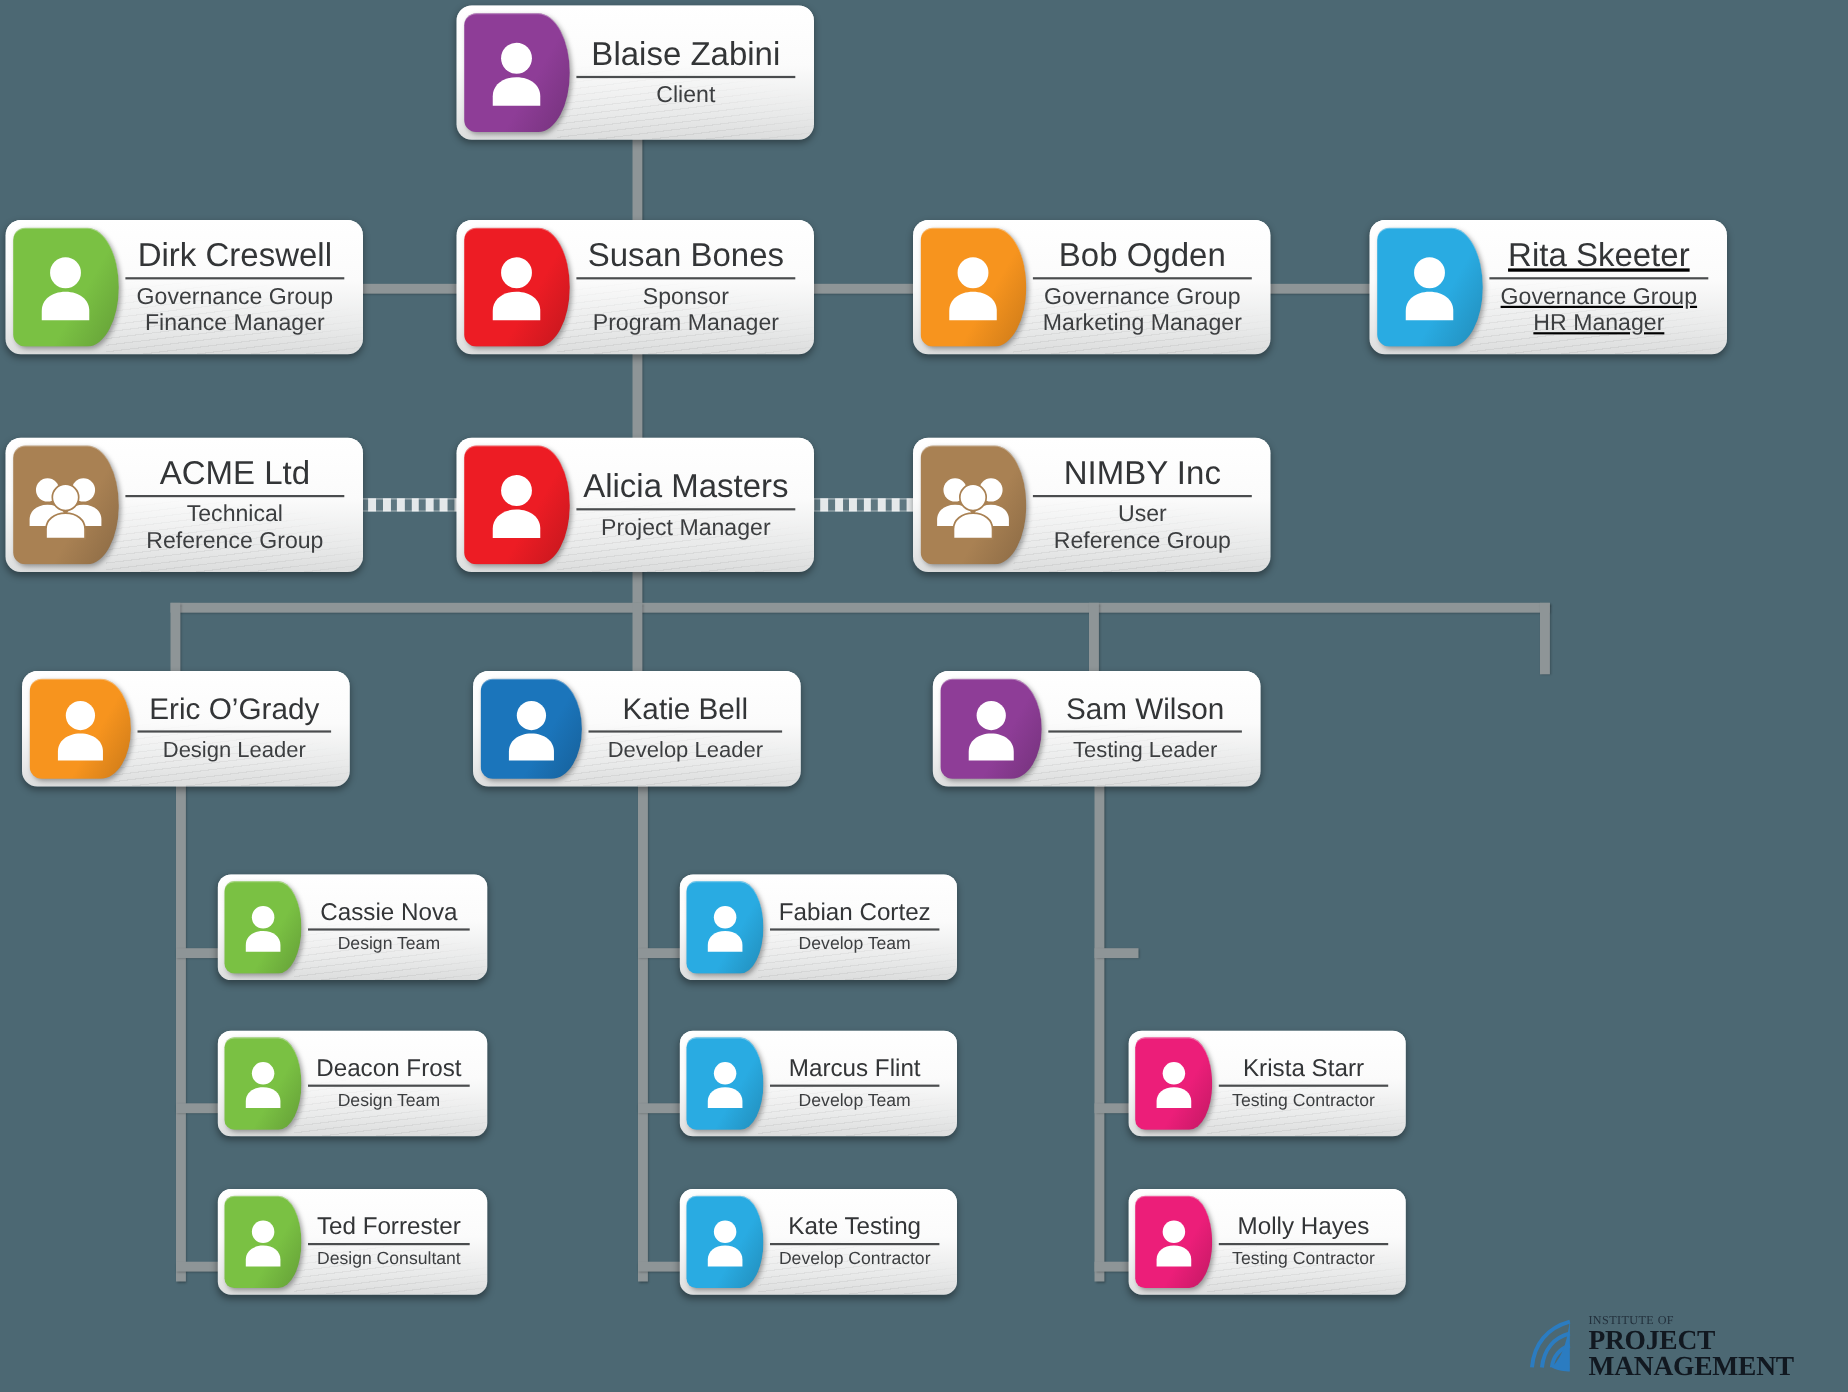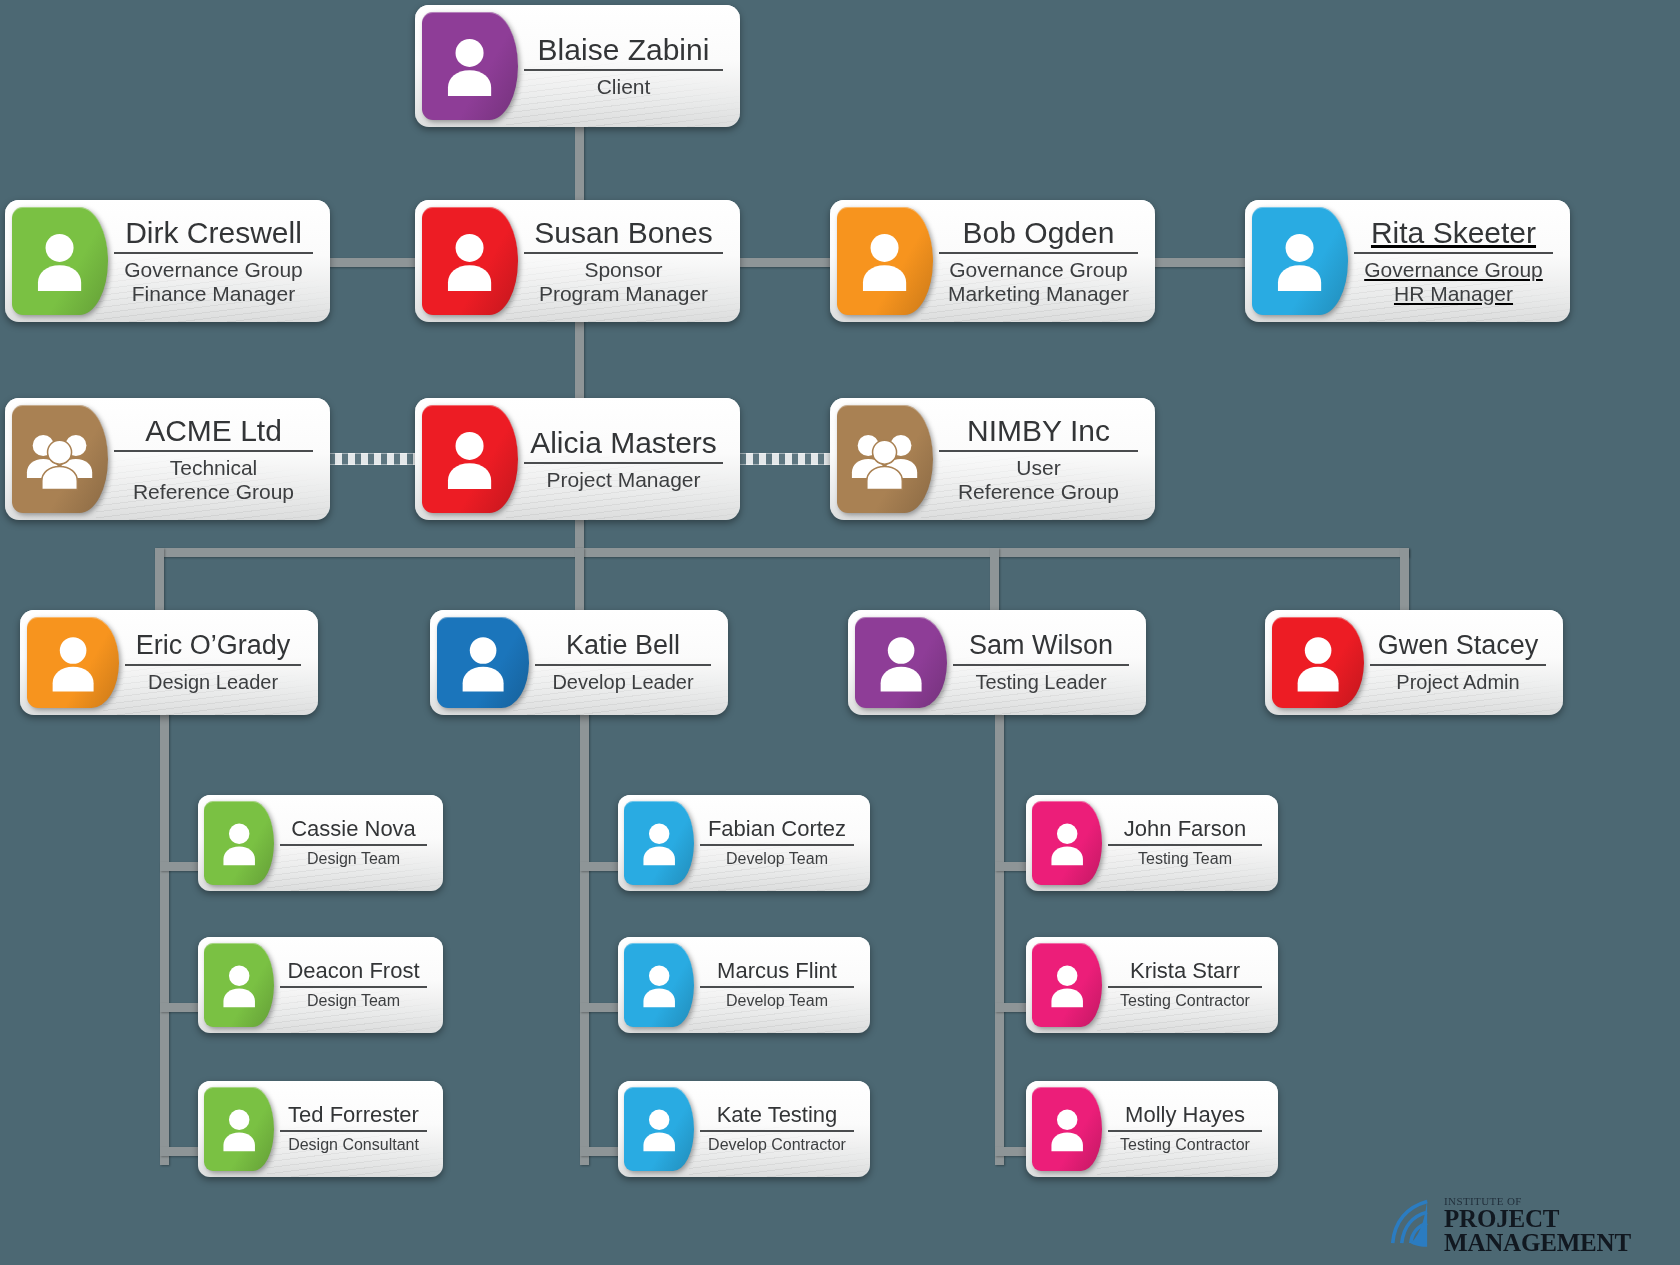--- a/index.html
+++ b/index.html
@@ -361,33 +361,20 @@
           <path d="M32 36c-12 0-20 7-20 16v8h40v-8c0-9-8-16-20-16z"></path>
         </svg>
     </div>
     <div class="info">
       <div class="nm">Sam Wilson</div>
       <div class="rule"></div>
       <div class="rl">Testing Leader</div>
     </div>
   </div>
 
-  <div class="card mid" style="left:1265px; top:610px; width:298px; height:105px;">
-    <div class="avatar" style="background: linear-gradient(120deg, rgb(237, 28, 36) 0%, rgb(237, 28, 36) 62%, rgba(0, 0, 0, 0.18) 100%), rgb(237, 28, 36);">
-      <svg viewBox="0 0 64 64" aria-hidden="true">
-          <circle cx="32" cy="20" r="13"></circle>
-          <path d="M32 36c-12 0-20 7-20 16v8h40v-8c0-9-8-16-20-16z"></path>
-        </svg>
-    </div>
-    <div class="info">
-      <div class="nm">Gwen Stacey</div>
-      <div class="rule"></div>
-      <div class="rl">Project Admin</div>
-    </div>
-  </div>
 
   <div class="card sml" style="left:198px; top:795px; width:245px; height:96px;">
     <div class="avatar" style="background: linear-gradient(120deg, rgb(122, 193, 67) 0%, rgb(122, 193, 67) 62%, rgba(0, 0, 0, 0.18) 100%), rgb(122, 193, 67);">
       <svg viewBox="0 0 64 64" aria-hidden="true">
           <circle cx="32" cy="20" r="13"></circle>
           <path d="M32 36c-12 0-20 7-20 16v8h40v-8c0-9-8-16-20-16z"></path>
         </svg>
     </div>
     <div class="info">
       <div class="nm">Cassie Nova</div>
@@ -459,33 +446,20 @@
           <path d="M32 36c-12 0-20 7-20 16v8h40v-8c0-9-8-16-20-16z"></path>
         </svg>
     </div>
     <div class="info">
       <div class="nm">Kate Testing</div>
       <div class="rule"></div>
       <div class="rl">Develop Contractor</div>
     </div>
   </div>
 
-  <div class="card sml" style="left:1026px; top:795px; width:252px; height:96px;">
-    <div class="avatar" style="background: linear-gradient(120deg, rgb(236, 30, 121) 0%, rgb(236, 30, 121) 62%, rgba(0, 0, 0, 0.18) 100%), rgb(236, 30, 121);">
-      <svg viewBox="0 0 64 64" aria-hidden="true">
-          <circle cx="32" cy="20" r="13"></circle>
-          <path d="M32 36c-12 0-20 7-20 16v8h40v-8c0-9-8-16-20-16z"></path>
-        </svg>
-    </div>
-    <div class="info">
-      <div class="nm">John Farson</div>
-      <div class="rule"></div>
-      <div class="rl">Testing Team</div>
-    </div>
-  </div>
 
   <div class="card sml" style="left:1026px; top:937px; width:252px; height:96px;">
     <div class="avatar" style="background: linear-gradient(120deg, rgb(236, 30, 121) 0%, rgb(236, 30, 121) 62%, rgba(0, 0, 0, 0.18) 100%), rgb(236, 30, 121);">
       <svg viewBox="0 0 64 64" aria-hidden="true">
           <circle cx="32" cy="20" r="13"></circle>
           <path d="M32 36c-12 0-20 7-20 16v8h40v-8c0-9-8-16-20-16z"></path>
         </svg>
     </div>
     <div class="info">
       <div class="nm">Krista Starr</div>

